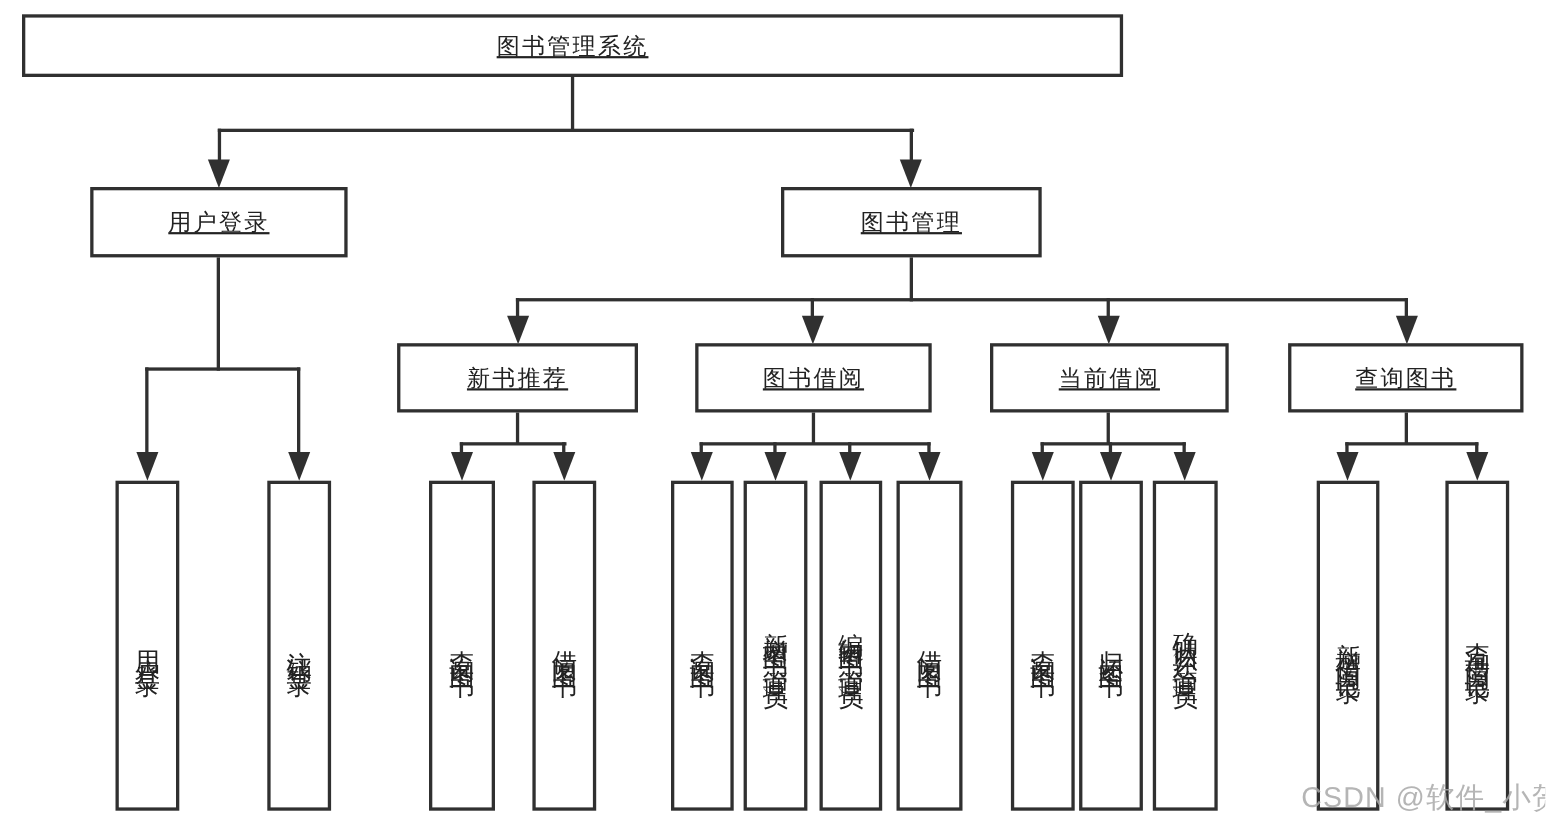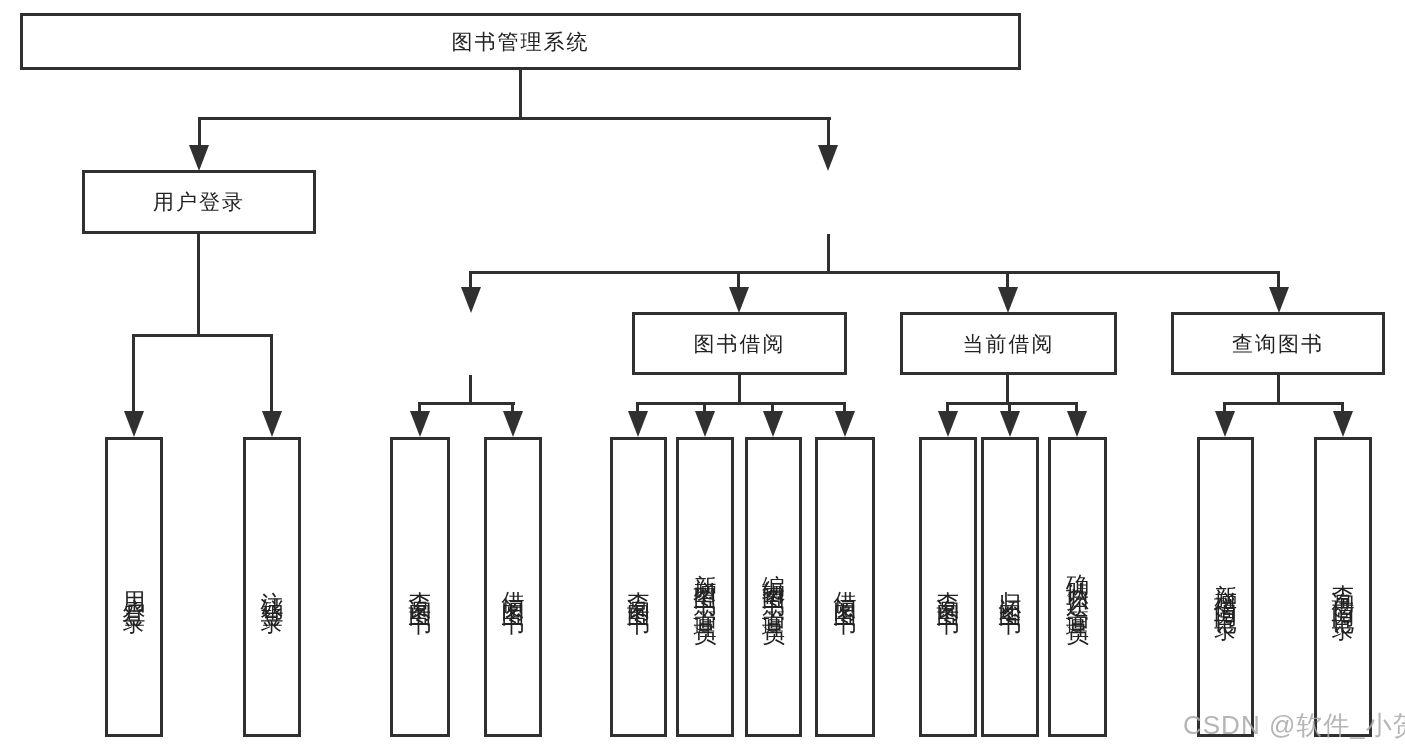--- a/index.html
+++ b/index.html
@@ -18,20 +18,21 @@
     background: #ffffff;
     display: flex;
     align-items: center;
     justify-content: center;
   }
   .hlabel {
     font-size: 21px;
     color: #222222;
     letter-spacing: 2px;
     white-space: nowrap;
+    text-decoration: underline;
   }
   .vlabel {
     writing-mode: vertical-rl;
     text-orientation: mixed;
     font-size: 23px;
     color: #222222;
     letter-spacing: 0.3em;
     line-height: 1;
     white-space: nowrap;
   }
@@ -68,39 +69,45 @@
   <div class="vline" style="left:519px;top:70px;height:50px"></div>
   <div class="hline" style="left:198px;top:117px;width:633px"></div>
   <div class="vline" style="left:198px;top:117px;height:32px"></div>
   <div class="arrow" style="left:189px;top:145px"></div>
   <div class="vline" style="left:827px;top:117px;height:32px"></div>
   <div class="arrow" style="left:818px;top:145px"></div>
 
   <div class="box" style="left:82px;top:170px;width:234px;height:64px">
     <span class="hlabel">用户登录</span>
   </div>
+  <div class="box" style="left:710px;top:170px;width:237px;height:64px">
+    <span class="hlabel">图书管理</span>
+  </div>
 
   <div class="vline" style="left:197px;top:234px;height:103px"></div>
   <div class="hline" style="left:132px;top:334px;width:141px"></div>
   <div class="vline" style="left:132px;top:334px;height:78px"></div>
   <div class="arrow" style="left:124px;top:411px"></div>
   <div class="vline" style="left:270px;top:334px;height:78px"></div>
   <div class="arrow" style="left:262px;top:411px"></div>
 
   <div class="vline" style="left:827px;top:234px;height:40px"></div>
   <div class="hline" style="left:469px;top:271px;width:811px"></div>
   <div class="vline" style="left:469px;top:271px;height:20px"></div>
   <div class="arrow" style="left:461px;top:287px"></div>
   <div class="vline" style="left:737px;top:271px;height:20px"></div>
   <div class="arrow" style="left:729px;top:287px"></div>
   <div class="vline" style="left:1006px;top:271px;height:20px"></div>
   <div class="arrow" style="left:998px;top:287px"></div>
   <div class="vline" style="left:1277px;top:271px;height:20px"></div>
   <div class="arrow" style="left:1269px;top:287px"></div>
 
+  <div class="box" style="left:361px;top:312px;width:219px;height:63px">
+    <span class="hlabel">新书推荐</span>
+  </div>
   <div class="box" style="left:632px;top:312px;width:215px;height:63px">
     <span class="hlabel">图书借阅</span>
   </div>
   <div class="box" style="left:900px;top:312px;width:217px;height:63px">
     <span class="hlabel">当前借阅</span>
   </div>
   <div class="box" style="left:1171px;top:312px;width:214px;height:63px">
     <span class="hlabel">查询图书</span>
   </div>
 

